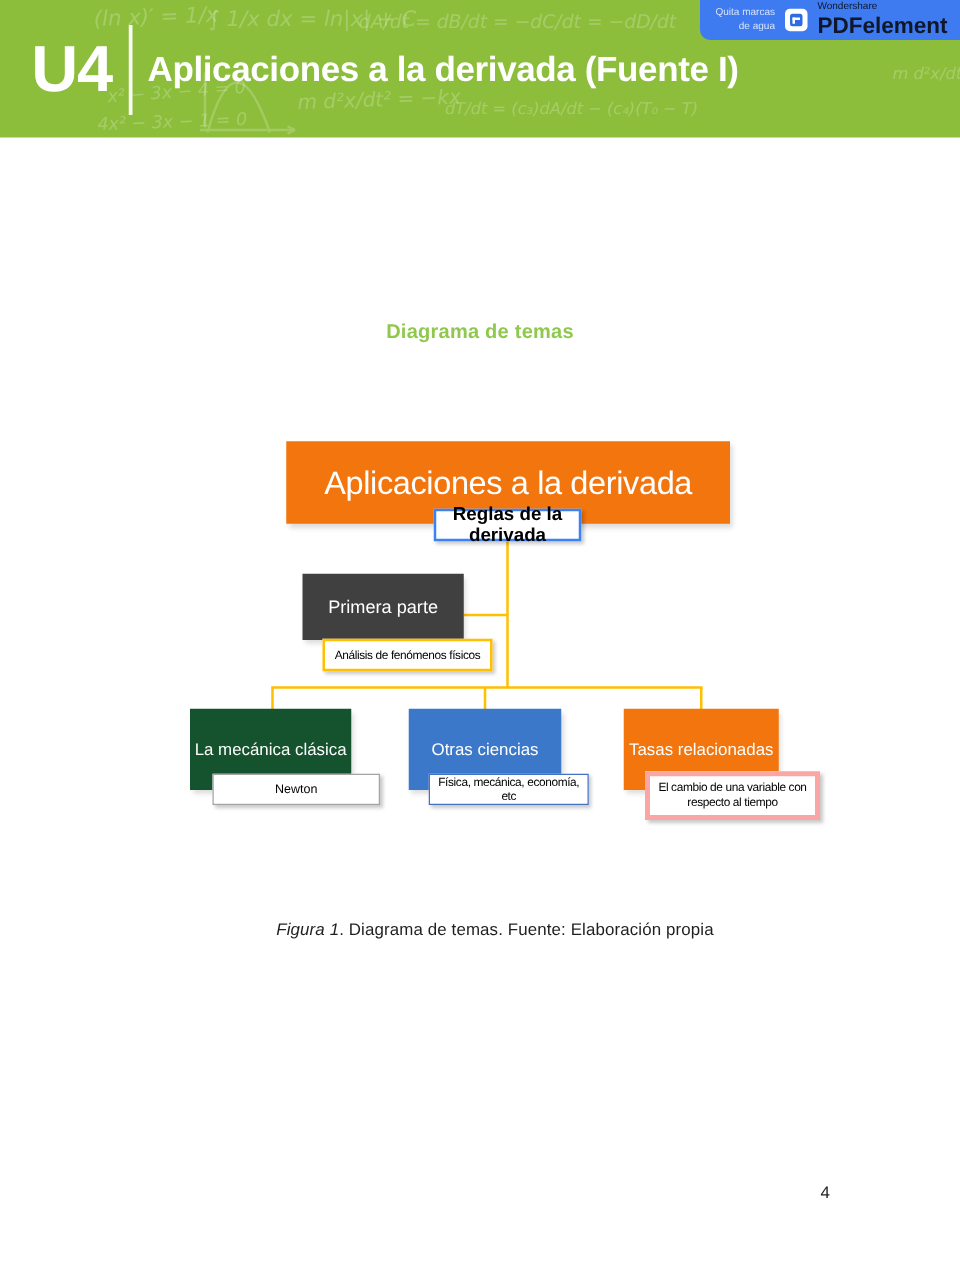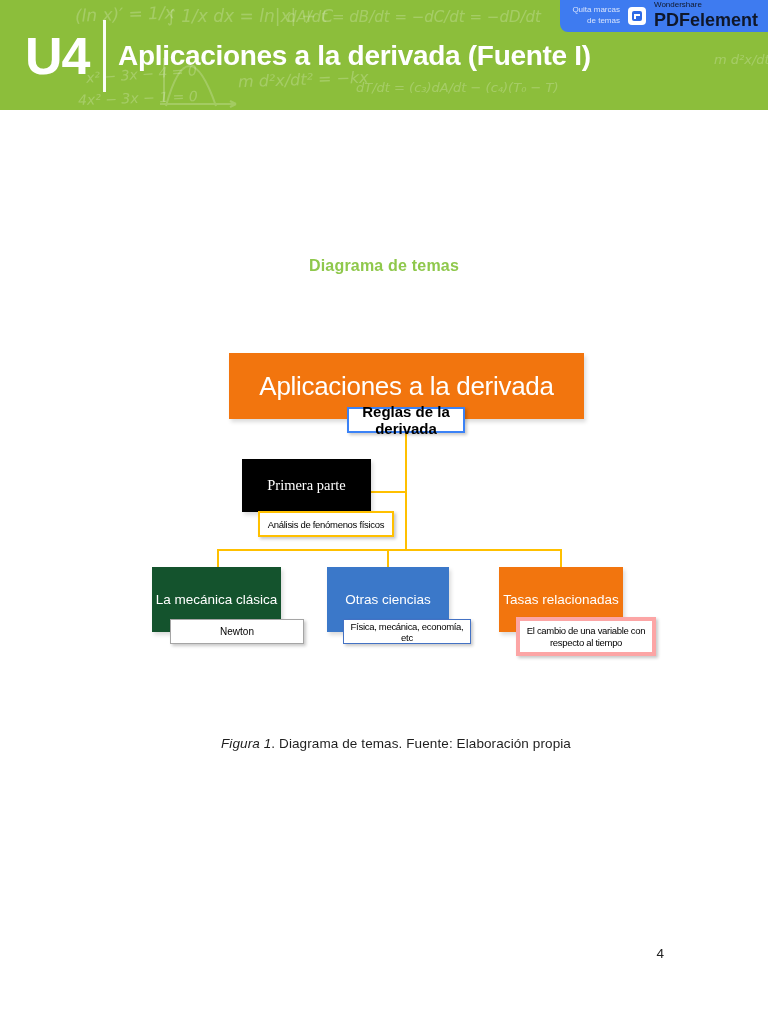--- a/index.html
+++ b/index.html
@@ -74,22 +74,22 @@
   .drop-r   { left:560px; top:550px; width:2px; height:18px; }
 
   
   .node {
     position:absolute; display:flex; align-items:center; justify-content:center;
     color:#ffffff; text-align:center;
     box-shadow:2px 3px 4px rgba(0,0,0,0.14);
   }
   .node-root { left:229px; top:353px; width:355px; height:66px; background:#F2750E;
                font-size:26px; letter-spacing:-0.3px; }
-  .node-mid  { left:242px; top:459px; width:129px; height:53px; background:#000000;
-               font-size:14.5px;font-family:Liberation Serif, serif; }
+  .node-mid  { left:242px; top:459px; width:129px; height:53px; background:#404040;
+               font-size:14.5px; }
   .node-gray   { left:152px; top:567px; width:129px; height:65px; background:#14532d; font-size:13.5px; }
   .node-blue   { left:327px; top:567px; width:122px; height:65px; background:#3B78C9; font-size:13.5px; }
   .node-orange { left:499px; top:567px; width:124px; height:65px; background:#F2750E; font-size:13.5px; }
 
   
   .tag {
     position:absolute; display:flex; align-items:center; justify-content:center;
     background:#ffffff; color:#000000; text-align:center; z-index:3;
     box-shadow:2px 2px 3px rgba(0,0,0,0.22);
   }
@@ -134,21 +134,21 @@
       <path d="M6 2 V46" stroke="#ffffff" stroke-width="2" fill="none"></path>
     </svg>
 
     <div class="unit-label">U4</div>
     <div class="unit-divider"></div>
     <h1 class="banner-title">Aplicaciones a la derivada (Fuente I)</h1>
 
     <div class="wm-badge">
       <div class="wm-remove">
         <div>Quita marcas</div>
-        <div>de temas</div>
+        <div>de agua</div>
       </div>
       <div class="wm-logo">
           <div class="glyph"></div>
         </div>
       <div class="wm-brand">
         <div class="top">Wondershare</div>
         <div class="bottom">PDFelement</div>
       </div>
     </div>
   </header>

